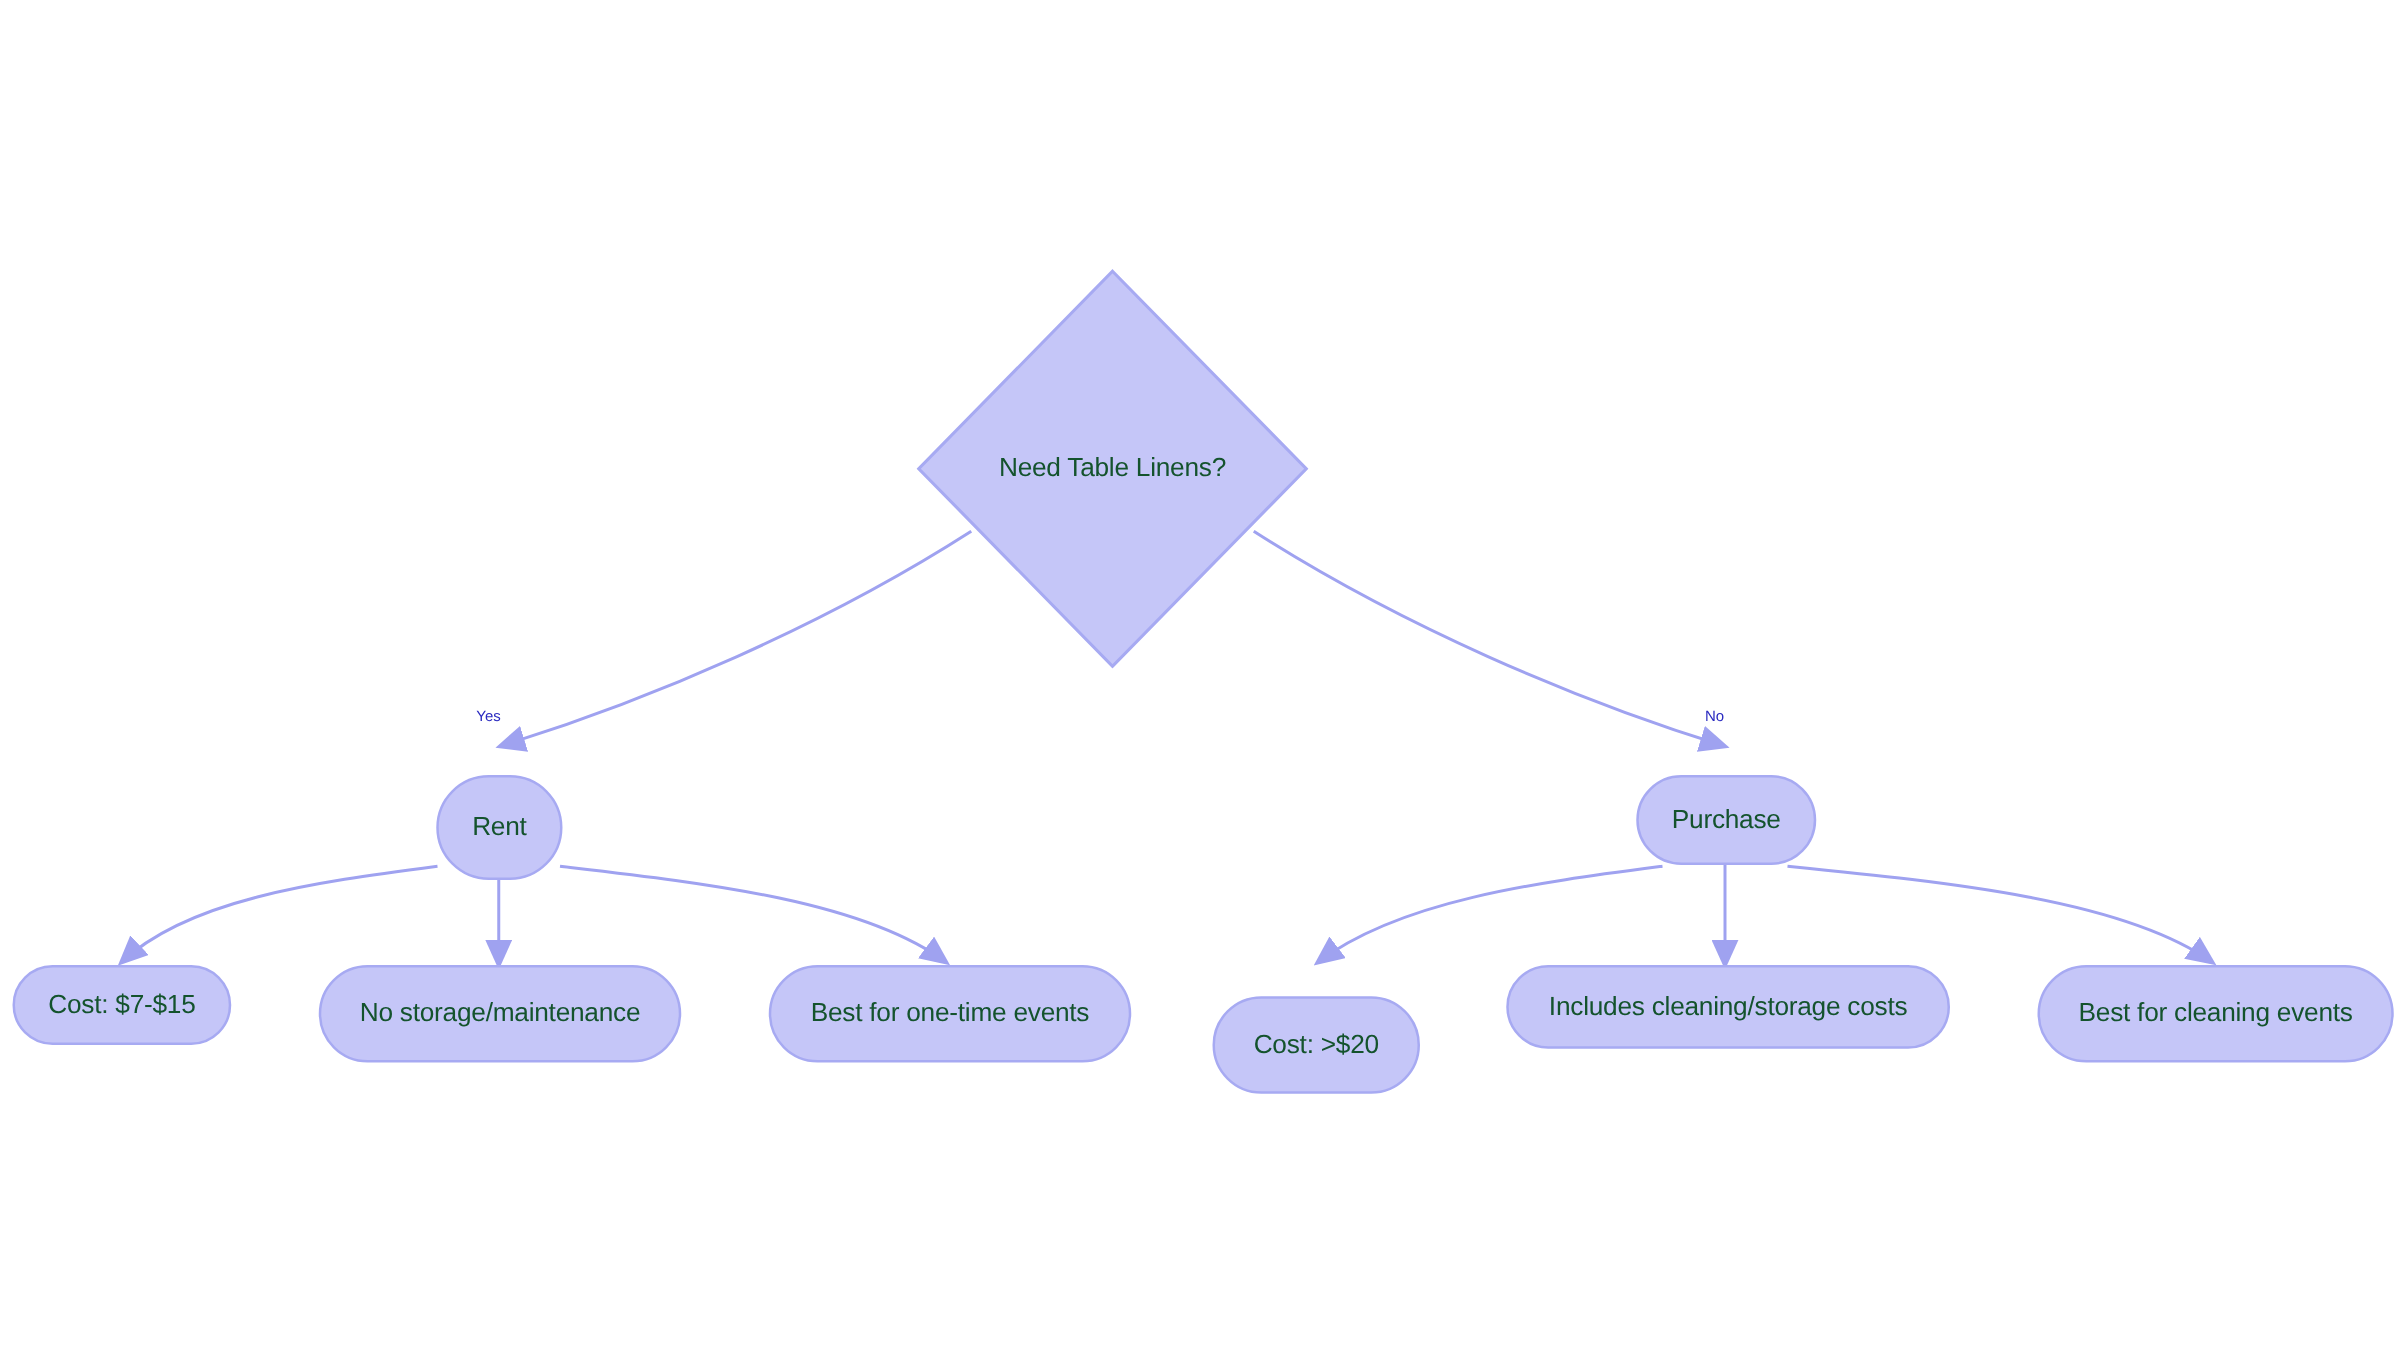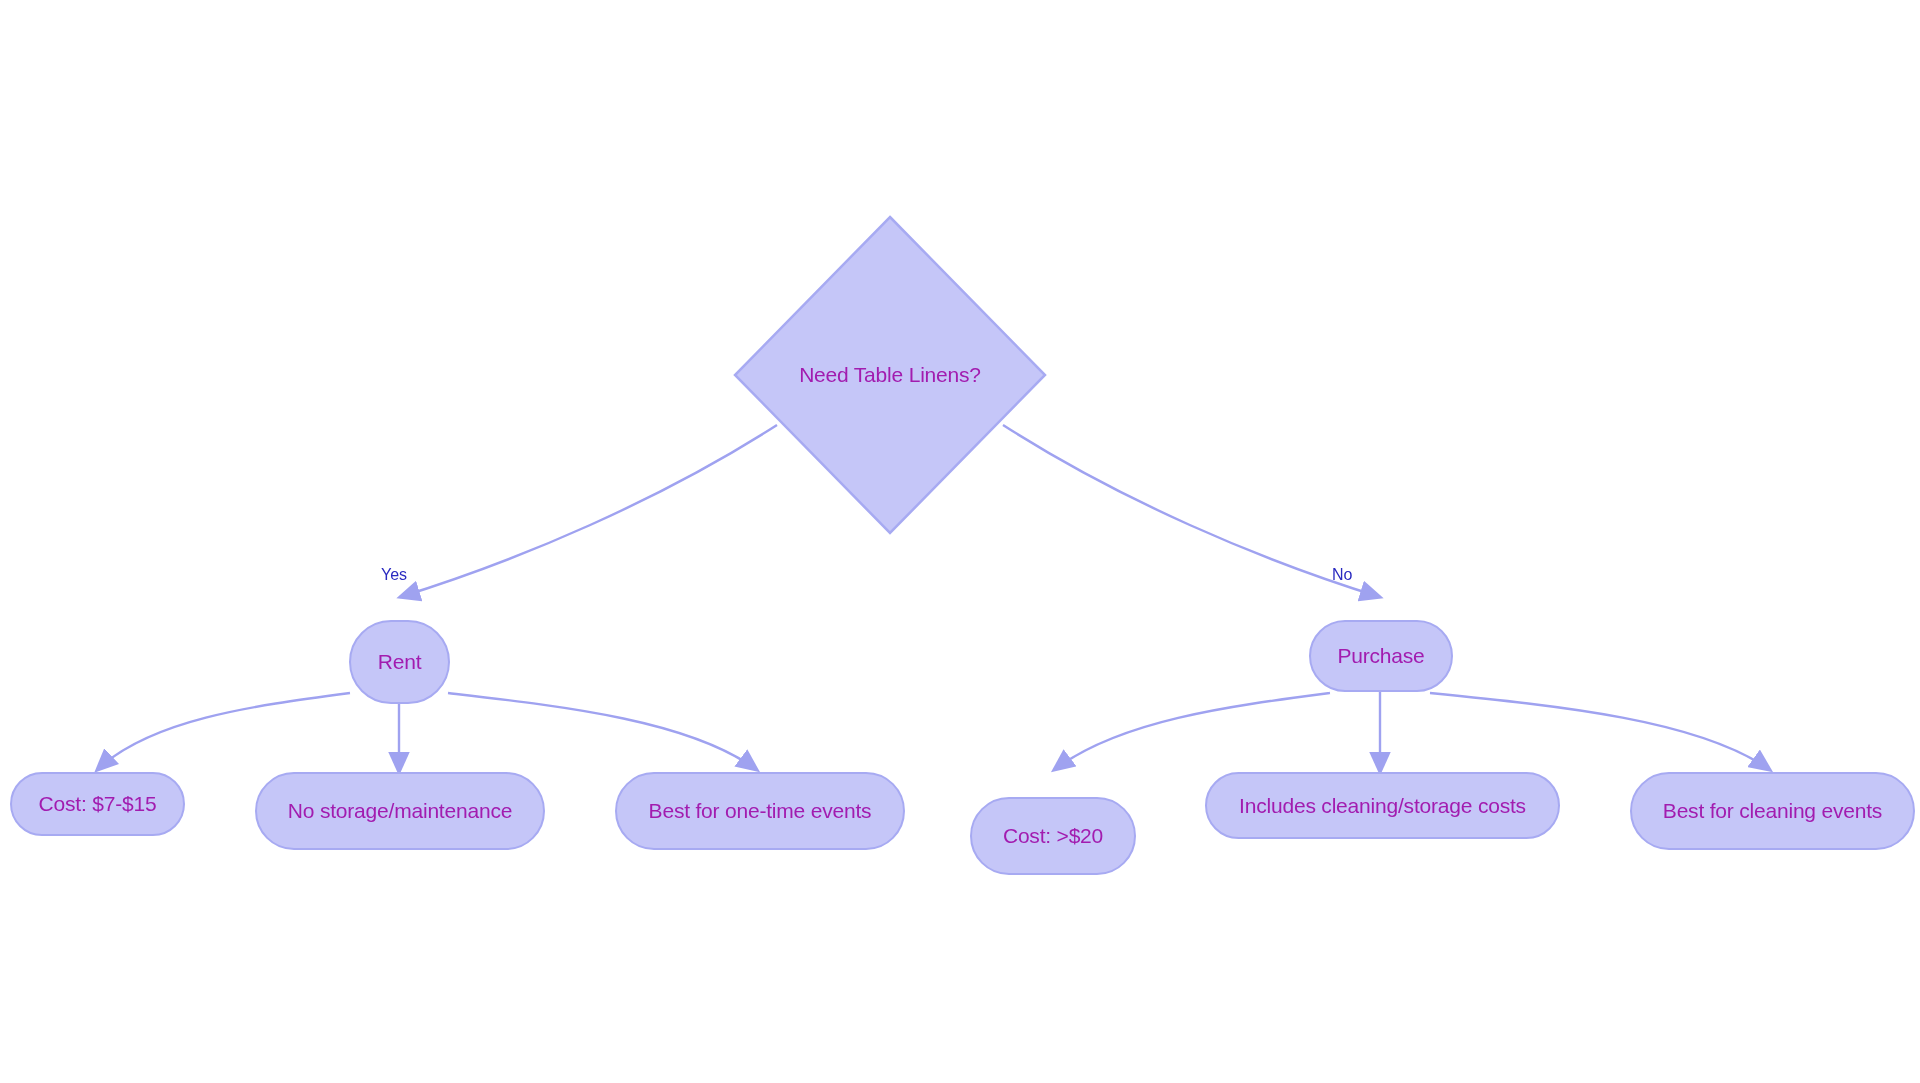--- a/index.html
+++ b/index.html
@@ -26,21 +26,21 @@
     width: 1920px;
     height: 1083px;
   }
   .node {
     position: absolute;
     box-sizing: border-box;
     display: flex;
     align-items: center;
     justify-content: center;
     text-align: right;
-    color: #a21caf;
+    color: #14532d;
     font-family: "Liberation Sans", sans-serif;
     font-size: 21px;
     font-weight: 400;
     letter-spacing: -0.2px;
     line-height: 1.1;
     white-space: nowrap;
   }
   .node-rounded {
     background: #C5C6F8;
     border: 2px solid #A7AAF2;
@@ -58,21 +58,21 @@
     height: 100%;
   }
   .diamond-label {
     position: relative;
     z-index: 2;
   }
   .edge-label {
     position: absolute;
     color: #2A2AC0;
     font-family: "Liberation Sans", sans-serif;
-    font-size: 16px;
+    font-size: 12px;
     white-space: nowrap;
     background: transparent;
   }
 </style>
 </head>
 <body>
 
 <div id="flow-root">
 
   <svg id="edge-layer" viewBox="0 0 1920 1083">
@@ -133,15 +133,15 @@
   <div class="node node-rounded" style="left:1205px; top:772px; width:355px; height:67px;">
     <span>Includes cleaning/storage costs</span>
   </div>
 
   <div class="node node-rounded" style="left:1630px; top:772px; width:285px; height:78px;">
     <span>Best for cleaning events</span>
   </div>
 
   <span class="edge-label" style="left:381px; top:566px;">Yes</span>
 
-  <span class="edge-label" style="left:1332px; top:566px;">No</span>
+  <span class="edge-label" style="left:1364px; top:566px;">No</span>
 
 </div>
 
 </body></html>

